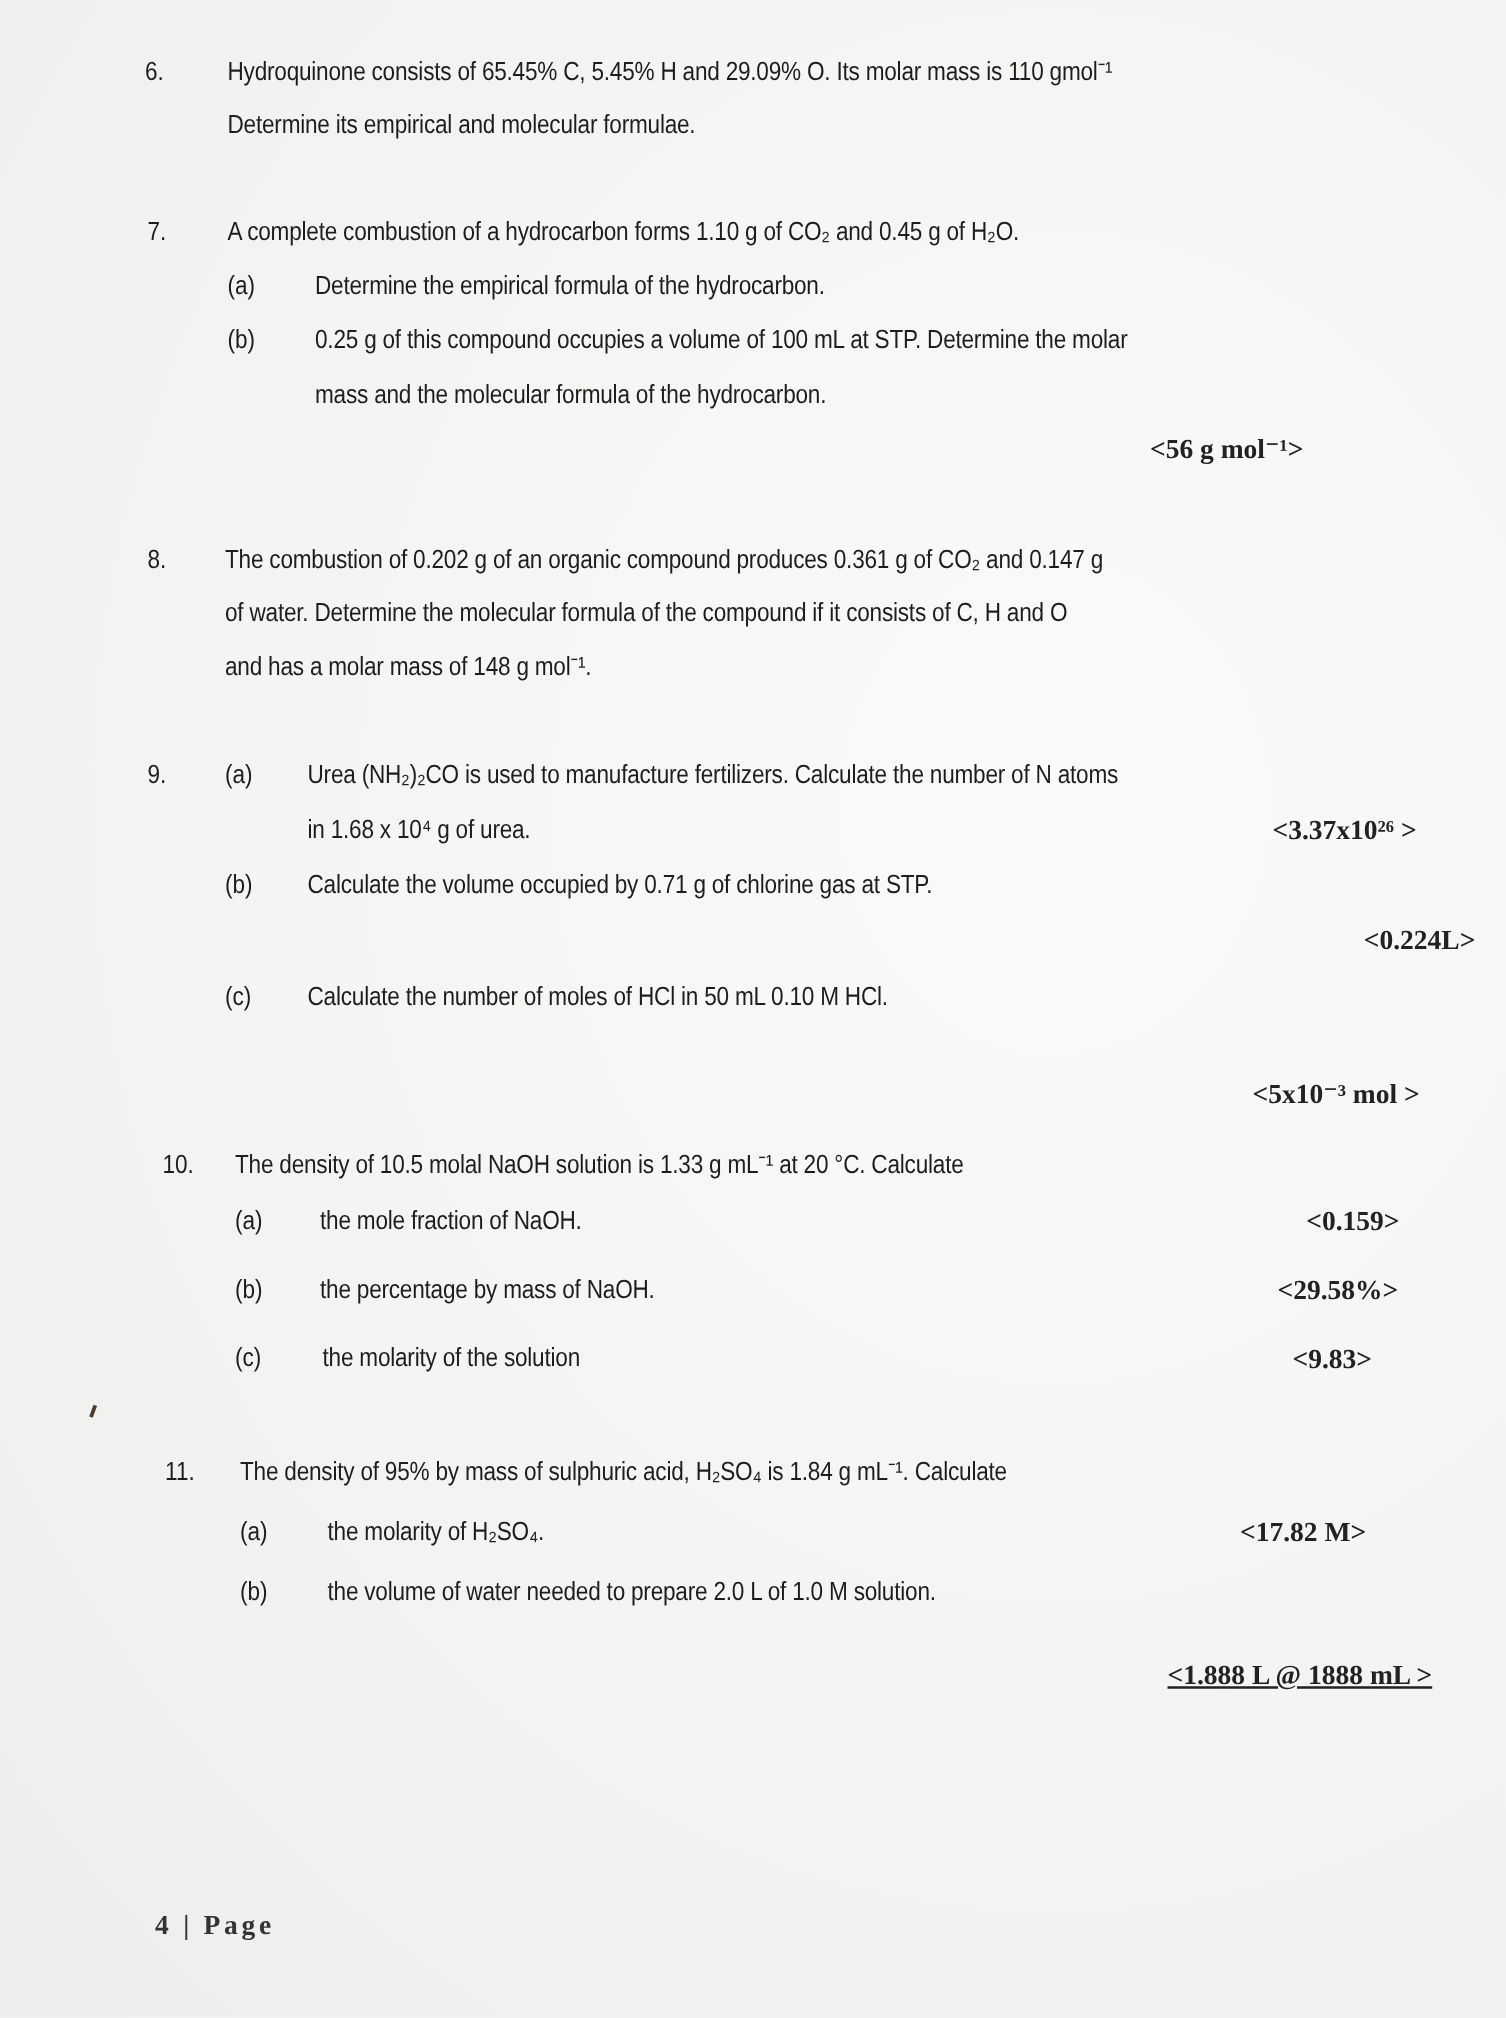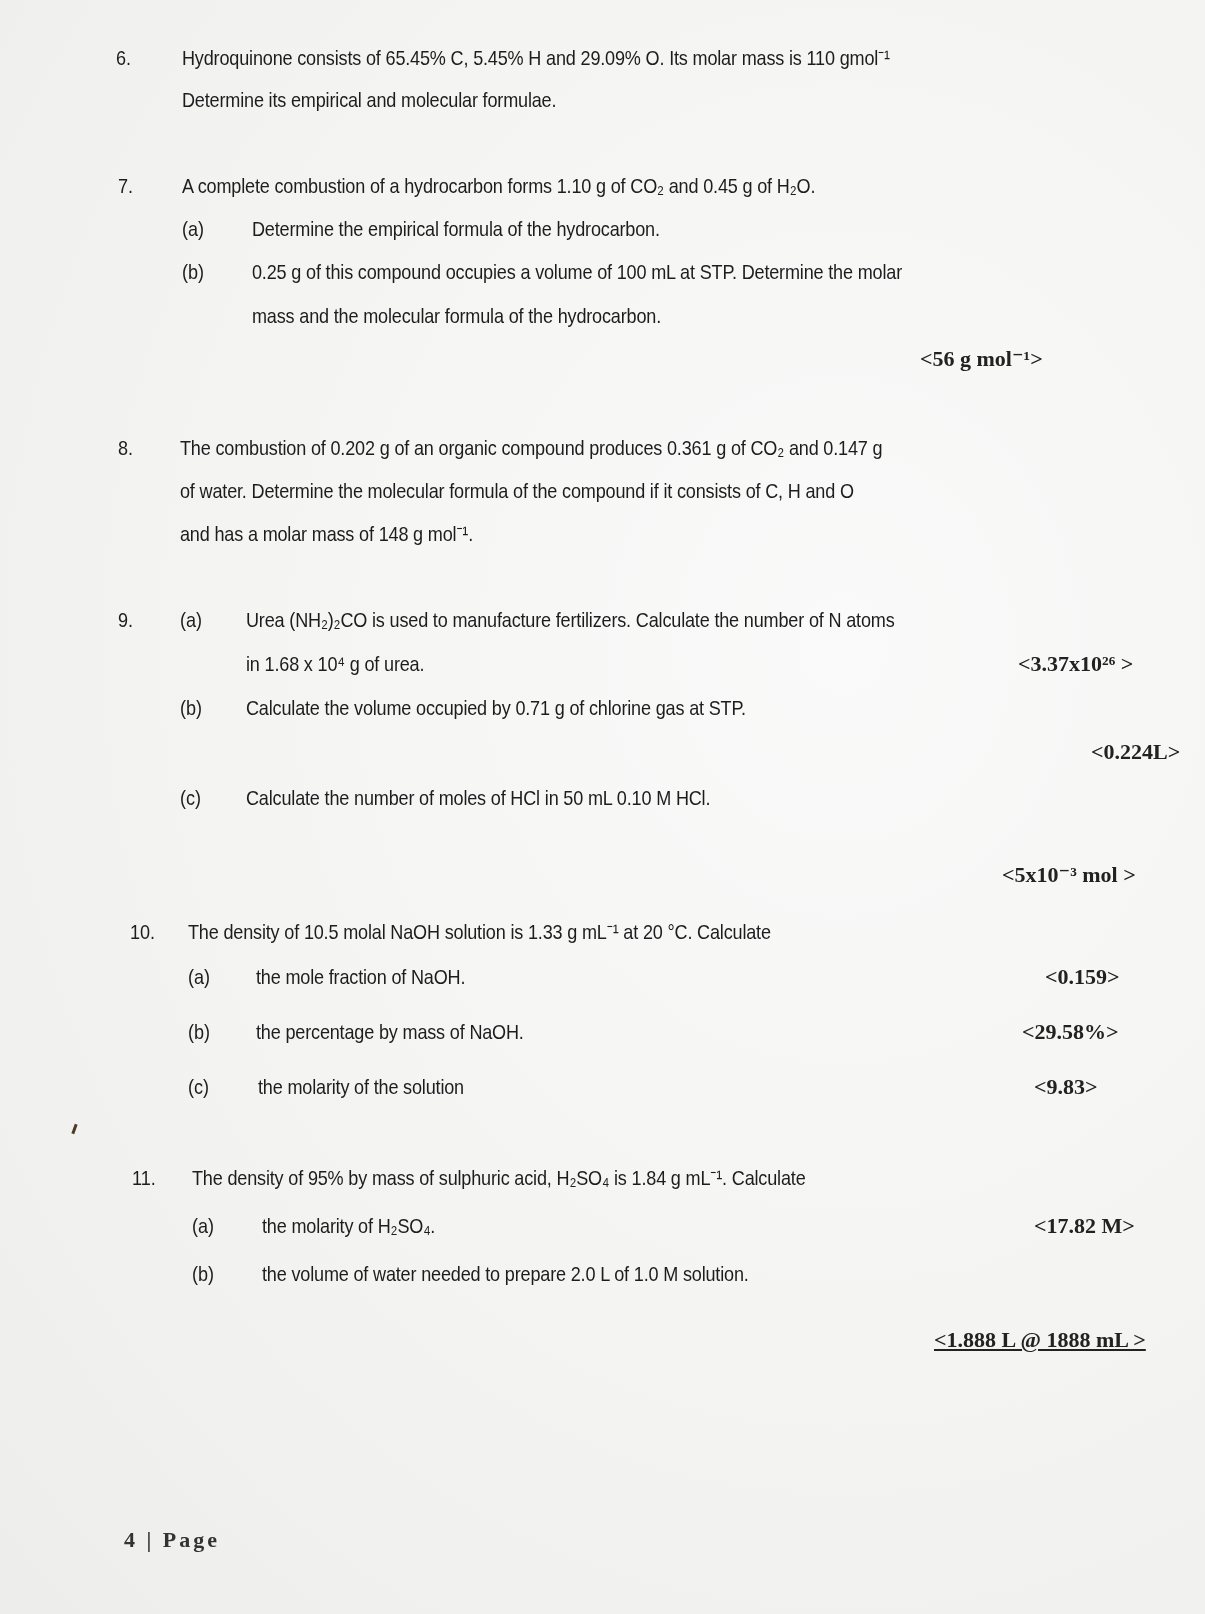--- a/index.html
+++ b/index.html
@@ -77,21 +77,21 @@
     <span class="sub cond" style="left:188px; top:1073px;">(c)</span>
     <span class="line cond" style="left:258px; top:1073px;">the molarity of the solution</span>
     <span class="ans" style="left:1034px; top:1073px;">&lt;9.83&gt;</span>
   </div>
 
   <div>
     <span class="num cond" style="left:132px; top:1164px;">11.</span>
     <span class="line cond" style="left:192px; top:1164px;">The density of 95% by mass of sulphuric acid, H₂SO₄ is 1.84 g mL⁻¹. Calculate</span>
     <span class="sub cond" style="left:192px; top:1212px;">(a)</span>
     <span class="line cond" style="left:262px; top:1212px;">the molarity of H₂SO₄.</span>
-    <span class="ans" style="left:1034px; top:1212px;">&lt;17.82 M&gt;</span>
+    <span class="ans" style="left:992px; top:1212px;">&lt;17.82 M&gt;</span>
 
     <span class="sub cond" style="left:192px; top:1260px;">(b)</span>
     <span class="line cond" style="left:262px; top:1260px;">the volume of water needed to prepare 2.0 L of 1.0 M solution.</span>
     <span class="ans" style="left:934px; top:1326px;text-decoration:underline;">&lt;1.888 L @ 1888 mL &gt;</span>
   </div>
 
   <div class="mark"></div>
 
   <div class="footer">4 | Page</div>
 </div>

